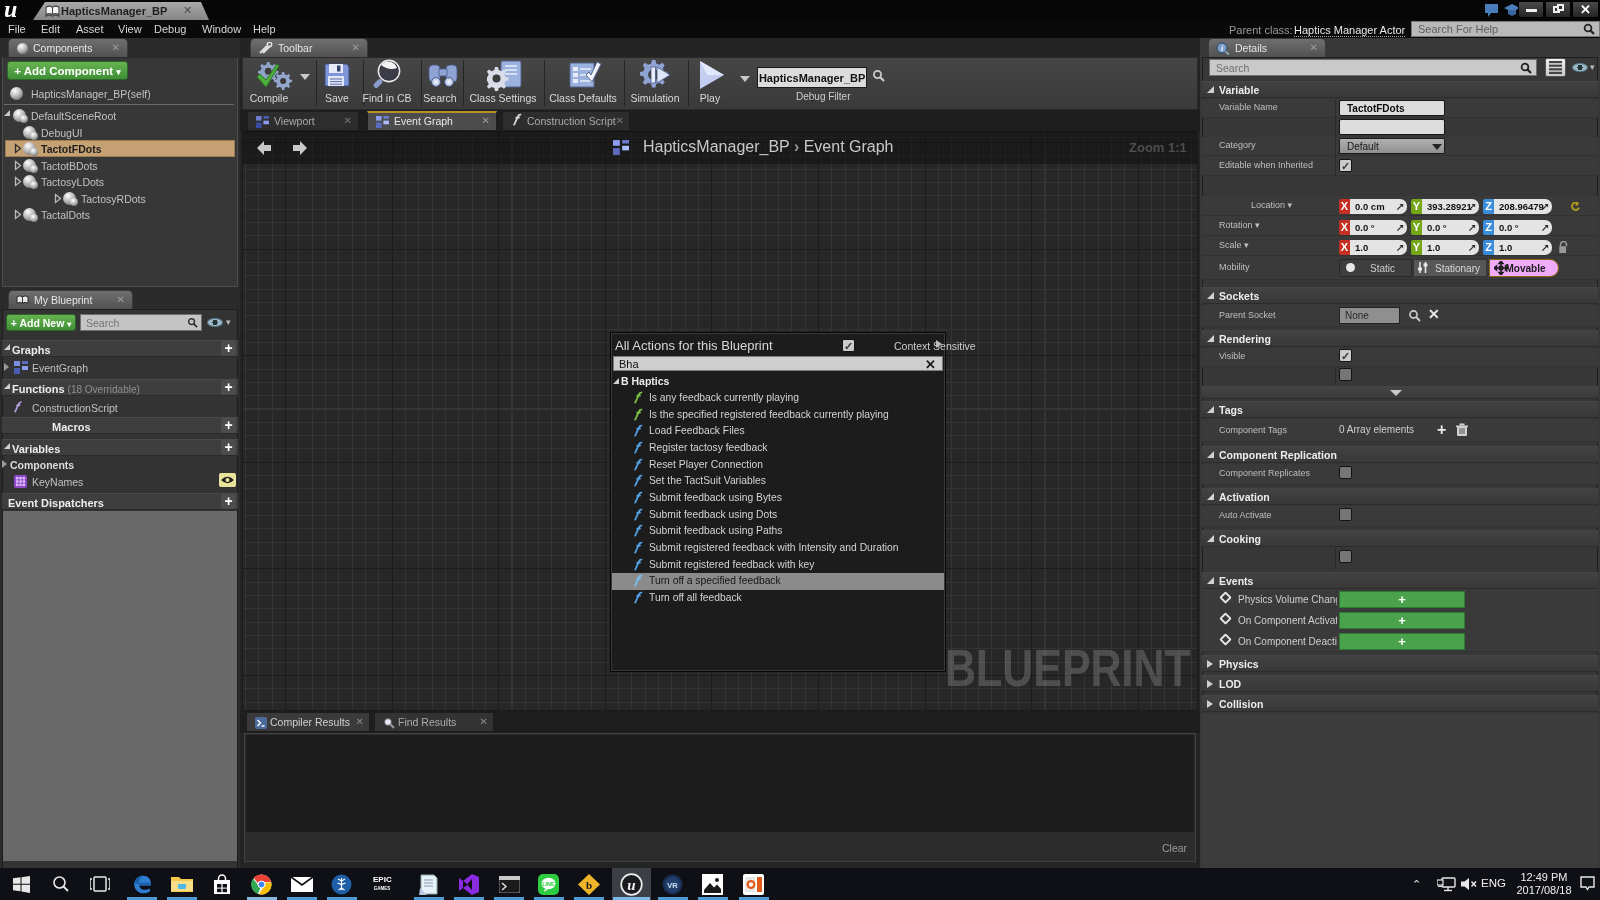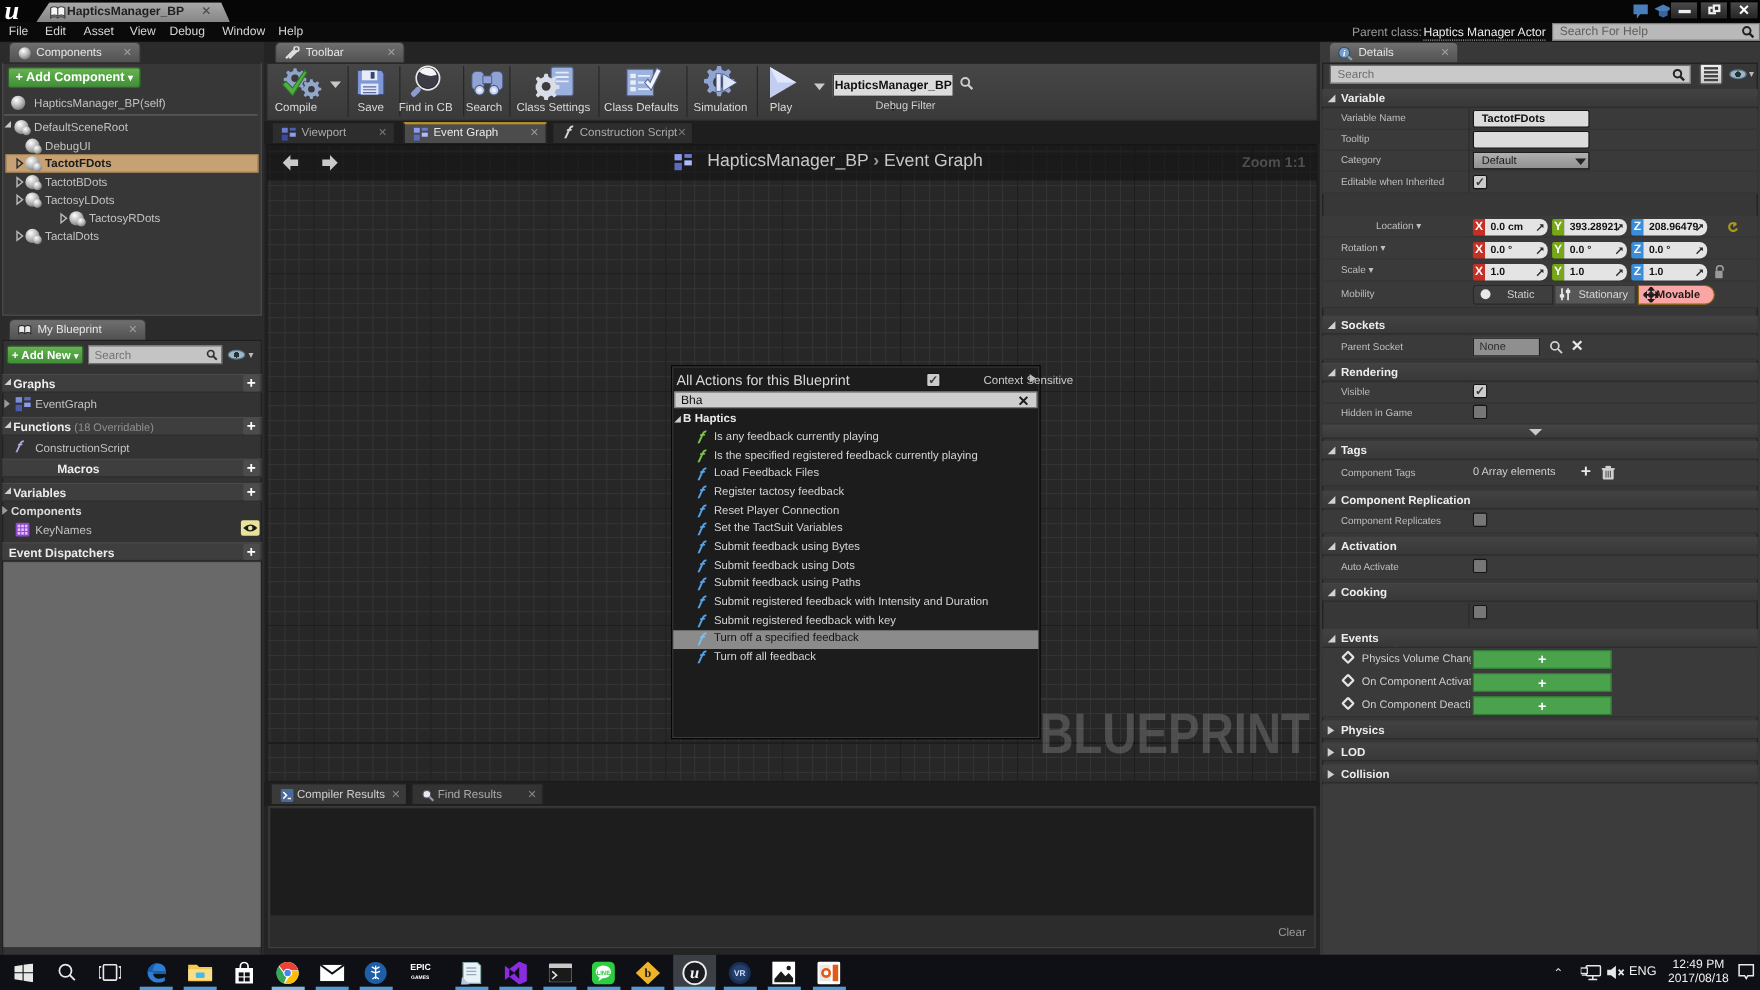--- a/index.html
+++ b/index.html
@@ -510,23 +510,20 @@
     <span class="a" style="left:1590px;top:62px;color:#bbb;font-size:9px;">▾</span>
 
 <div class="hdr" style="top:81px;">
       <span class="tri"></span>
       <span>Variable</span>
     </div>
 <div class="drow" style="top:99px;height:19px;">
       <span class="dlab" style="top:3px;">Variable Name</span>
     </div>
 <div class="wbox" style="left:1339px;top:100px;width:106px;height:16px;font-weight:bold;line-height:15px;padding-left:7px;font-size:10px;">TactotFDots</div>
-<div class="drow" style="top:118px;height:19px;">
-      <span class="dlab" style="top:3px;">Tooltip</span>
-    </div>
 <div class="wbox" style="left:1339px;top:119px;width:106px;height:16px;"></div>
 <div class="drow" style="top:137px;height:19px;">
       <span class="dlab" style="top:3px;">Category</span>
     </div>
 <div class="a" style="left:1339px;top:138px;width:106px;height:16px;background:linear-gradient(#b0b0b0,#909090);border:1px solid #1a1a1a;color:#181818;font-size:10px;line-height:15px;padding-left:7px;">Default</div>
 <span class="a" style="left:1432px;top:144px;width:0;height:0;border-left:5px solid transparent;border-right:5px solid transparent;border-top:6px solid #222;"></span>
 <div class="drow" style="top:156px;height:20px;">
       <span class="dlab" style="top:4px;">Editable when Inherited</span>
     </div>
 <div class="cb" style="left:1339px;top:159px;">✓</div>
@@ -627,21 +624,21 @@
 <div class="a" style="left:1346px;top:263px;width:9px;height:9px;border-radius:50%;background:#e8e8e8;"></div>
 <div class="a" style="left:1413px;top:259px;width:74px;height:18px;background:#575757;border:1px solid #333;color:#d8d8d8;font-size:10px;text-align:center;line-height:17px;padding-left:15px;">Stationary</div>
 <svg class="a" style="left:1417px;top:261px" width="12" height="13" viewBox="0 0 12 13">
       <g stroke="#e8e8e8" stroke-width="1.6">
         <line x1="3" y1="1" x2="3" y2="12"></line>
         <line x1="8.5" y1="1" x2="8.5" y2="12"></line>
       </g>
       <rect x="1" y="6.5" width="4" height="3" fill="#e8e8e8"></rect>
       <rect x="6.5" y="2.5" width="4" height="3" fill="#e8e8e8"></rect>
     </svg>
-<div class="a" style="left:1489px;top:259px;width:70px;height:18px;background:#fca5a5;border:1px solid #8a6510;border-radius:0 9px 9px 0;color:#1c1c1c;font-size:10px;font-weight:bold;text-align:center;line-height:17px;padding-left:3px;">Movable</div>
+<div class="a" style="left:1489px;top:259px;width:70px;height:18px;background:#f0abfc;border:1px solid #8a6510;border-radius:0 9px 9px 0;color:#1c1c1c;font-size:10px;font-weight:bold;text-align:center;line-height:17px;padding-left:3px;">Movable</div>
 <svg class="a" style="left:1494px;top:261px" width="14" height="14" viewBox="0 0 14 14">
       <g stroke="#1c1c1c" stroke-width="1.5" fill="#1c1c1c">
         <line x1="7" y1="2" x2="7" y2="12"></line>
         <line x1="2" y1="7" x2="12" y2="7"></line>
         <path d="M7 0 L9 2.5 H5 Z"></path>
         <path d="M7 14 L9 11.5 H5 Z"></path>
         <path d="M0 7 L2.5 5 V9 Z"></path>
         <path d="M14 7 L11.5 5 V9 Z"></path>
       </g>
       <circle cx="7" cy="7" r="2" fill="none" stroke="#1c1c1c" stroke-width="1.3"></circle>
@@ -662,23 +659,20 @@
 <div class="a" style="left:1428px;top:306px;color:#e8e8e8;font-size:14px;font-weight:bold;">✕</div>
 
 <div class="hdr" style="top:330px;">
       <span class="tri"></span>
       <span>Rendering</span>
     </div>
 <div class="drow" style="top:348px;height:19px;">
       <span class="dlab" style="top:3px;">Visible</span>
     </div>
 <div class="cb" style="left:1339px;top:349px;">✓</div>
-<div class="drow" style="top:367px;height:19px;">
-      <span class="dlab" style="top:3px;">Hidden in Game</span>
-    </div>
 <div class="cbdim" style="left:1339px;top:368px;"></div>
 <div class="a" style="left:1202px;top:386px;width:396px;height:13px;background:linear-gradient(#454545,#3a3a3a);border-bottom:1px solid #2c2c2c;"></div>
 <span class="a" style="left:1390px;top:390px;width:0;height:0;border-left:6px solid transparent;border-right:6px solid transparent;border-top:6px solid #c9c9c9;"></span>
 
 <div class="hdr" style="top:401px;">
       <span class="tri"></span>
       <span>Tags</span>
     </div>
 <div class="drow" style="top:419px;height:23px;">
       <span class="dlab" style="top:6px;">Component Tags</span>

